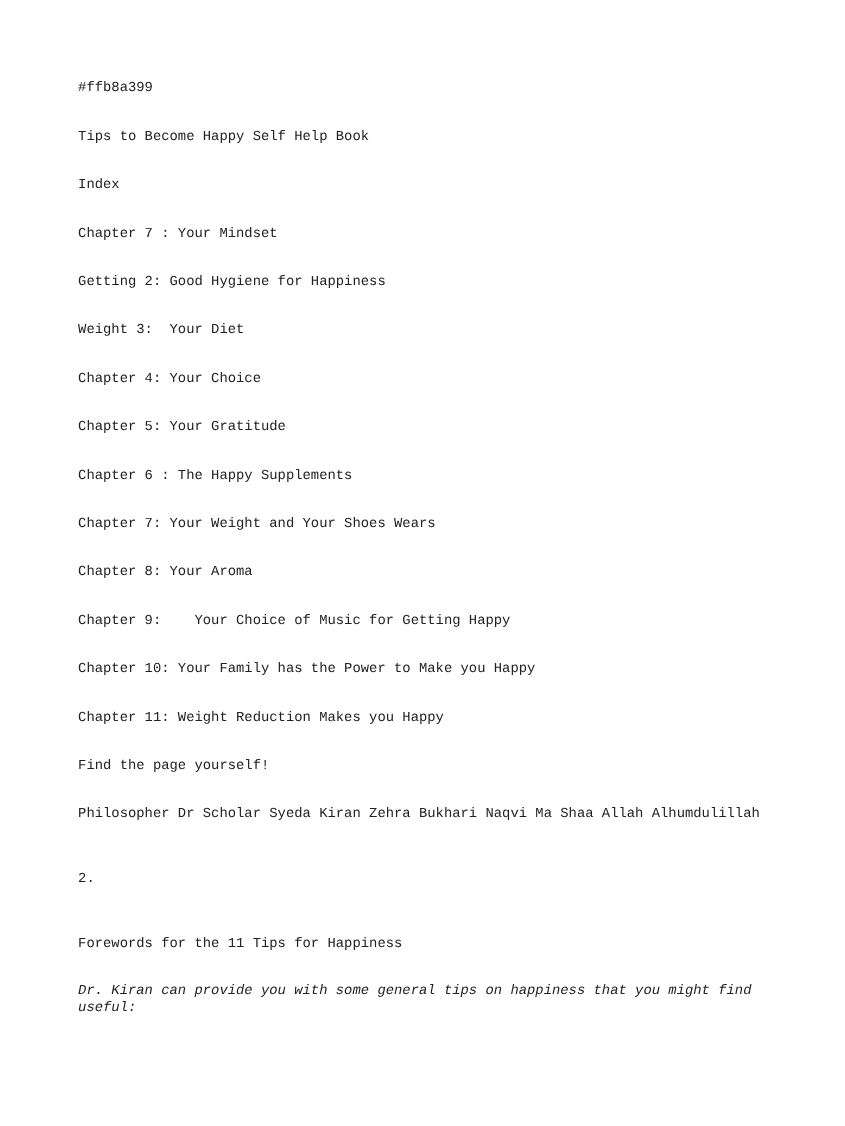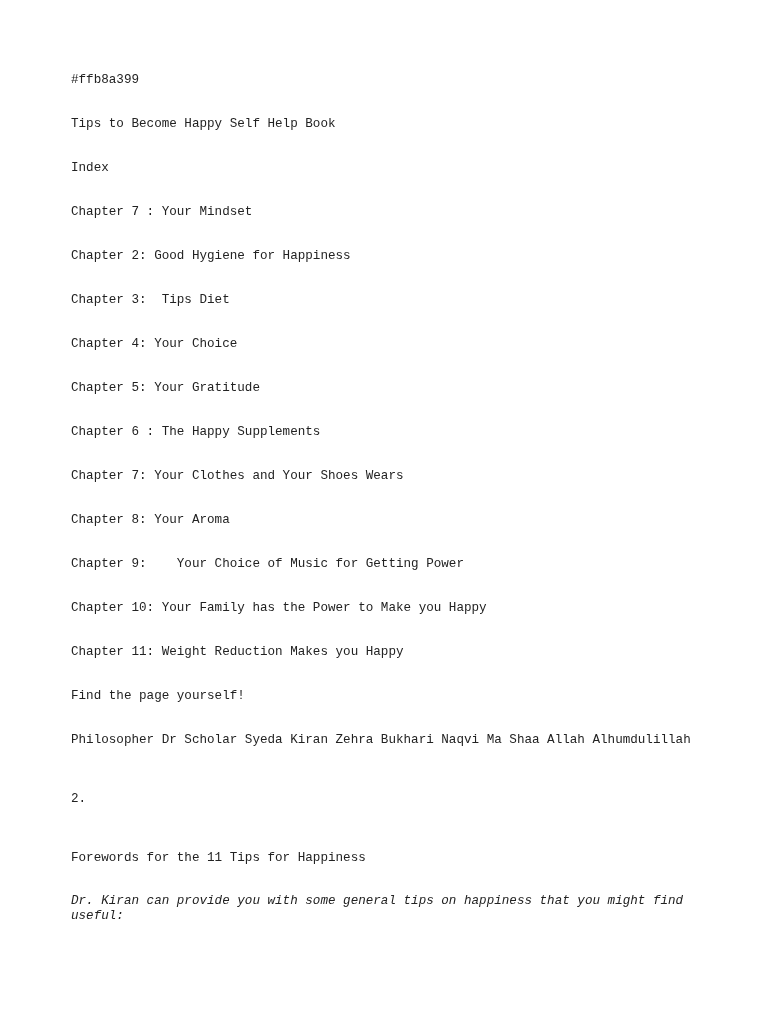--- a/index.html
+++ b/index.html
@@ -11,28 +11,28 @@
 </head>
 <body>
 
 <div>
   <p class="line" style="top:73px">#ffb8a399</p>
   <p class="line" style="top:117px">Tips to Become Happy Self Help Book</p>
   <p class="line" style="top:161px">Index</p>
 
   <div>
     <p class="line" style="top:205px">Chapter 7 : Your Mindset</p>
-    <p class="line" style="top:249px">Chapter 2: Good Hygiene for Happiness</p>
-    <p class="line" style="top:293px">Chapter 3:  Tips Diet</p>
+    <p class="line" style="top:249px">Getting 2: Good Hygiene for Happiness</p>
+    <p class="line" style="top:293px">Weight 3:  Your Diet</p>
     <p class="line" style="top:337px">Chapter 4: Your Choice</p>
     <p class="line" style="top:381px">Chapter 5: Your Gratitude</p>
     <p class="line" style="top:425px">Chapter 6 : The Happy Supplements</p>
-    <p class="line" style="top:469px">Chapter 7: Your Clothes and Your Shoes Wears</p>
+    <p class="line" style="top:469px">Chapter 7: Your Weight and Your Shoes Wears</p>
     <p class="line" style="top:513px">Chapter 8: Your Aroma</p>
-    <p class="line" style="top:557px">Chapter 9:    Your Choice of Music for Getting Power</p>
+    <p class="line" style="top:557px">Chapter 9:    Your Choice of Music for Getting Happy</p>
     <p class="line" style="top:601px">Chapter 10: Your Family has the Power to Make you Happy</p>
     <p class="line" style="top:645px">Chapter 11: Weight Reduction Makes you Happy</p>
   </div>
 
   <p class="line" style="top:689px">Find the page yourself!</p>
   <p class="line" style="top:733px">Philosopher Dr Scholar Syeda Kiran Zehra Bukhari Naqvi Ma Shaa Allah Alhumdulillah</p>
   <p class="line" style="top:792px">2.</p>
   <p class="line" style="top:851px">Forewords for the 11 Tips for Happiness</p>
   <p class="line wrap" style="top:894px">Dr. Kiran can provide you with some general tips on happiness that you might find useful:</p>
 </div>

